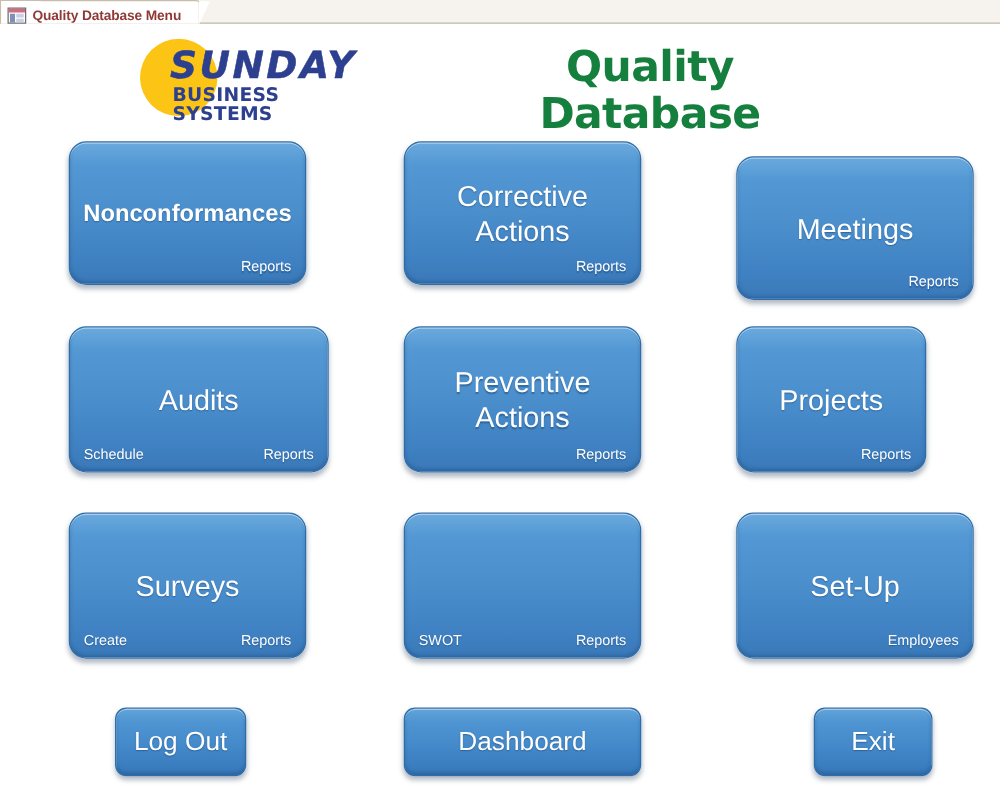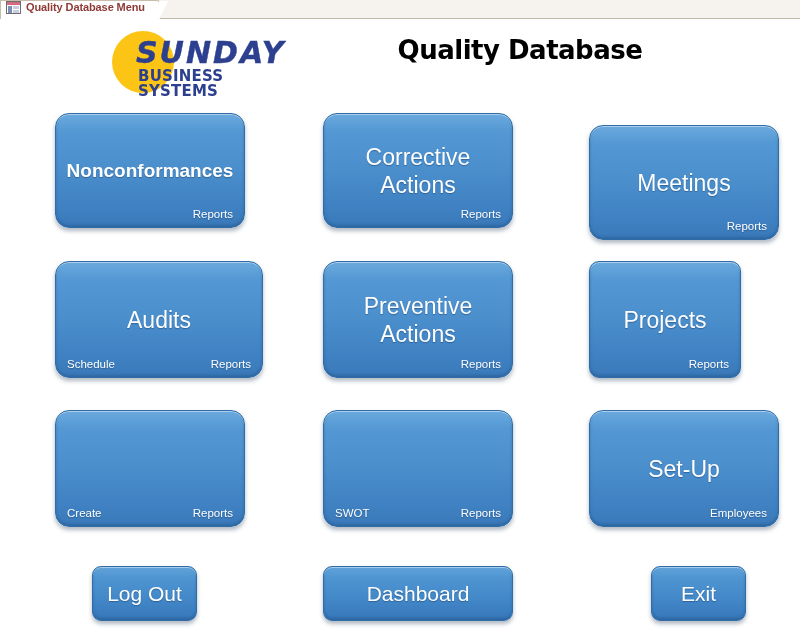--- a/index.html
+++ b/index.html
@@ -23,21 +23,21 @@
     height: 19px;
     background: #f6f3ef;
     border-bottom: 1px solid #c2b8a8;
     box-sizing: border-box;
   }
   .tab {
     position: absolute;
     left: 0; top: 0;
     height: 19px;
     display: flex;
-    align-items: flex-start;
+    align-items: flex-end;
     gap: 5px;
     padding: 0 14px 0 5px;
     background: #ffffff;
     border: 1px solid #c8bcab;
     border-bottom: none;
     border-top-right-radius: 3px;
     box-sizing: border-box;
   }
   .tab::after {
     content: "";
@@ -109,23 +109,23 @@
     letter-spacing: 0.2px;
     color: #2d3f8f;
     line-height: 1;
   }
   .page-title {
     position: absolute;
     left: 360px; top: 36px;
     width: 320px;
     text-align: center;
     font-family: "DejaVu Sans", sans-serif;
-    font-size: 26px;
-    font-weight: bold;
-    color: #000000;
+    font-size: 34px;
+    font-weight: bold;
+    color: #15803d;
     line-height: 1.1;
     letter-spacing: -0.5px;
   }
 
   
   .btn {
     position: absolute;
     border-radius: 14px;
     box-sizing: border-box;
     background:
@@ -237,26 +237,27 @@
   <div class="btn-main">Audits</div>
   <div class="sub left">Schedule</div>
   <div class="sub right">Reports</div>
 </div>
 
 <div class="btn" style="left:323px; top:261px; width:190px; height:117px;">
   <div class="btn-main">Preventive<br>Actions</div>
   <div class="sub right">Reports</div>
 </div>
 
-<div class="btn" style="left:589px; top:261px; width:152px; height:117px;border-radius:10px;">
+<div class="btn" style="left:589px; top:261px; width:152px; height:117px;">
   <div class="btn-main">Projects</div>
   <div class="sub right">Reports</div>
 </div>
 
 <div class="btn" style="left:55px;  top:410px; width:190px; height:117px;">
+  <div class="btn-main">Surveys</div>
   <div class="sub left">Create</div>
   <div class="sub right">Reports</div>
 </div>
 
 <div class="btn" style="left:323px; top:410px; width:190px; height:117px;">
   <div class="sub left">SWOT</div>
   <div class="sub right">Reports</div>
 </div>
 
 <div class="btn" style="left:589px; top:410px; width:190px; height:117px;">

